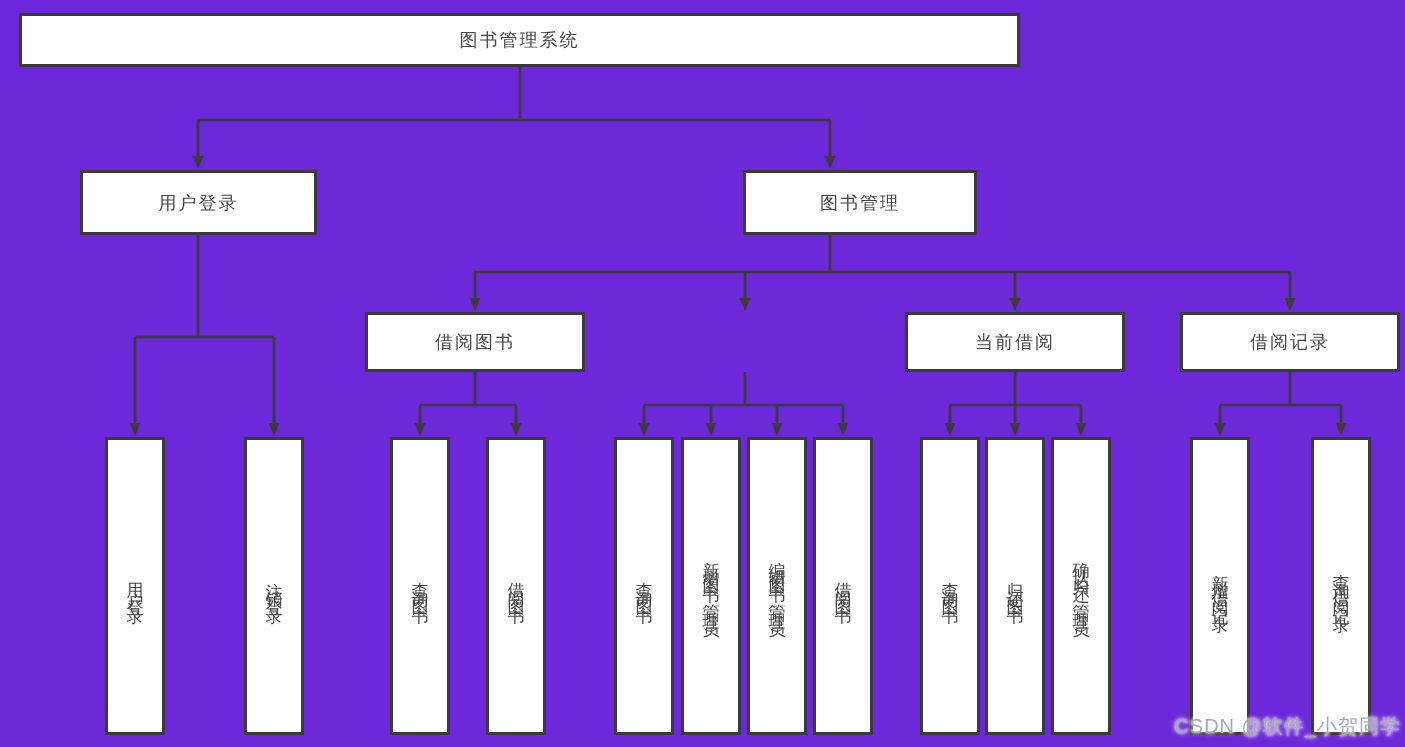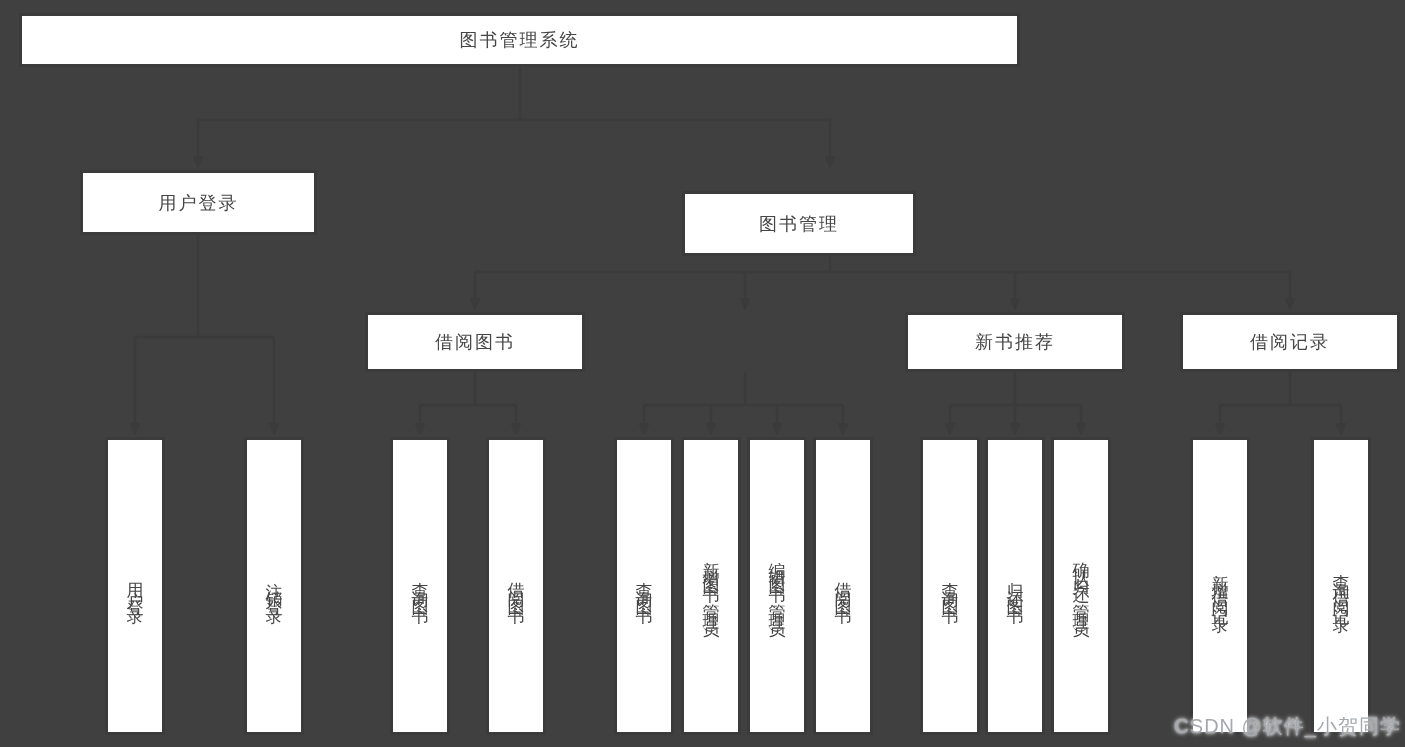--- a/index.html
+++ b/index.html
@@ -5,21 +5,21 @@
   html, body {
     margin: 0;
     padding: 0;
     background: #ffffff;
     font-family: "Liberation Sans", "DejaVu Sans", sans-serif;
   }
   .canvas {
     position: relative;
     width: 1405px;
     height: 747px;
-    background: #404040;
+    background: #6d28d9;
     overflow: hidden;
   }
   .connectors {
     position: absolute;
     left: 0; top: 0;
     width: 1405px; height: 747px;
     pointer-events: none;
   }
   .node {
     position: absolute;
@@ -39,21 +39,21 @@
   }
   .leaf .vlabel {
     writing-mode: vertical-rl;
     line-height: 1;
     font-size: 17px;
     letter-spacing: 0.5em;
     white-space: nowrap;
   }
   .root-box   { left: 19px;  top: 13px;  width: 1001px; height: 54px; }
   .l2-user    { left: 80px;  top: 170px; width: 237px;  height: 65px; }
-  .l2-book    { left: 682px; top: 170px; width: 234px;  height: 65px; margin-top: 21px; }
+  .l2-book    { left: 743px; top: 170px; width: 234px;  height: 65px; }
   .l3         { top: 312px; width: 220px; height: 60px; }
   .l3-rec     { left: 365px; }
   .l3-borrow  { left: 635px; }
   .l3-cur     { left: 905px; }
   .l3-rec2    { left: 1180px; }
   .leaf       { top: 437px; width: 60px; height: 298px; }
   .leaf-1  { left: 105px; }
   .leaf-2  { left: 244px; }
   .leaf-3  { left: 390px; }
   .leaf-4  { left: 486px; }
@@ -170,21 +170,21 @@
     <span class="hlabel">用户登录</span>
   </div>
   <div class="node l2-book">
     <span class="hlabel">图书管理</span>
   </div>
 
   <div class="node l3 l3-rec">
     <span class="hlabel">借阅图书</span>
   </div>
   <div class="node l3 l3-cur">
-    <span class="hlabel">新书推荐</span>
+    <span class="hlabel">当前借阅</span>
   </div>
   <div class="node l3 l3-rec2">
     <span class="hlabel">借阅记录</span>
   </div>
 
   <div class="node leaf leaf-1">
     <span class="vlabel">用户登录</span>
   </div>
   <div class="node leaf leaf-2">
     <span class="vlabel">注销登录</span>

